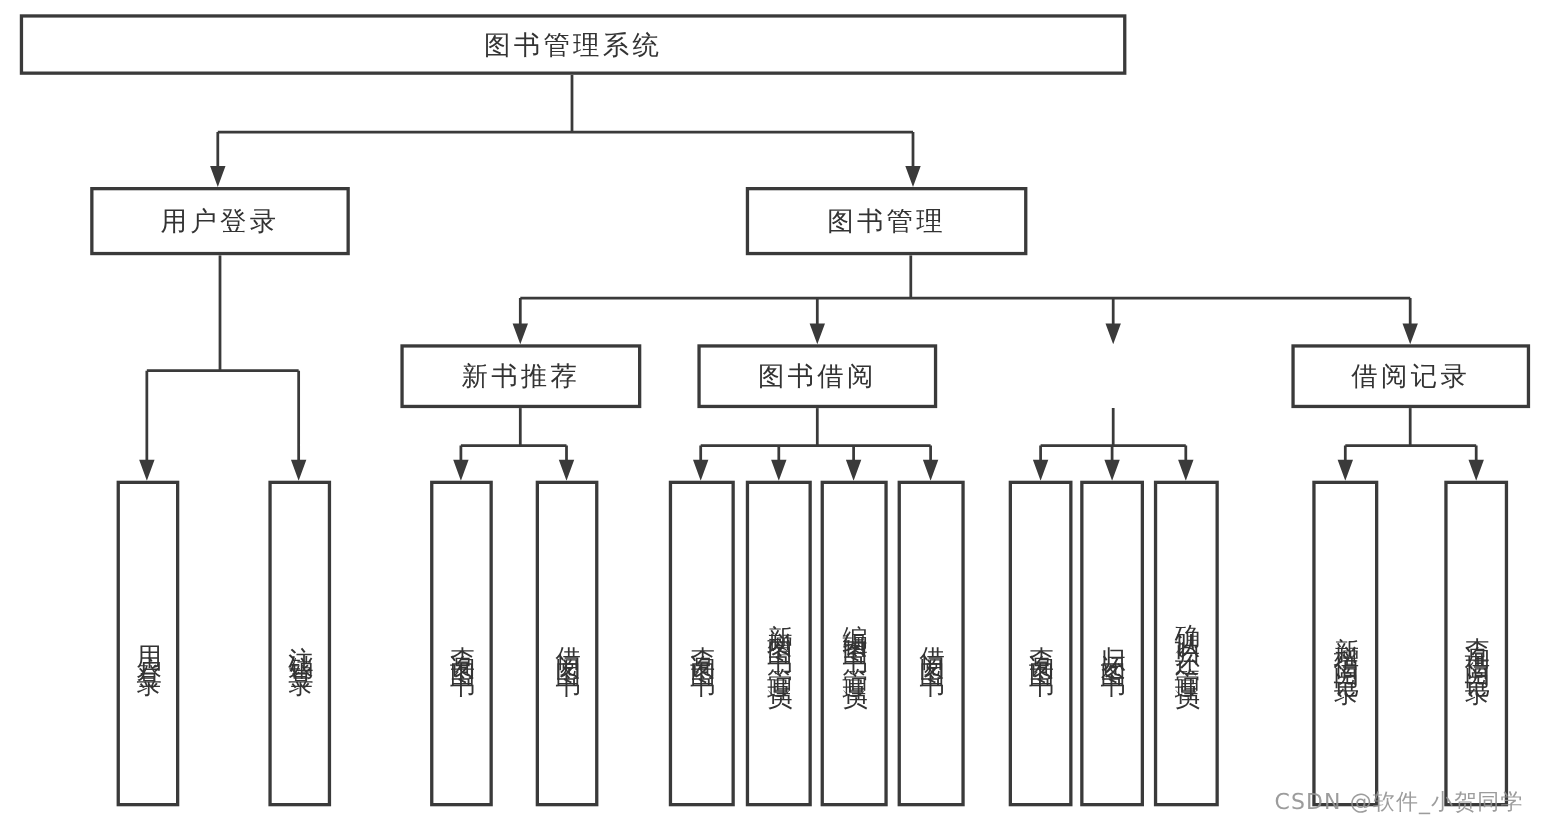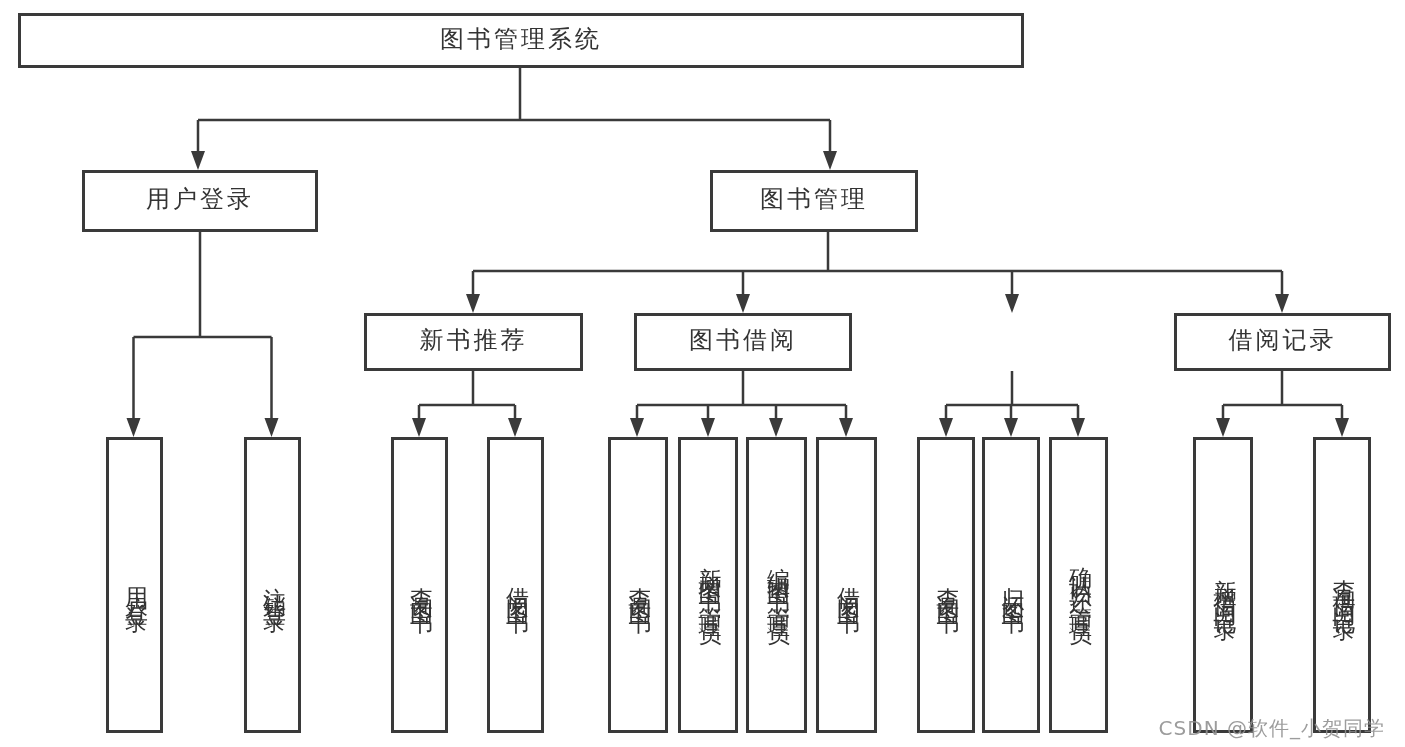--- a/index.html
+++ b/index.html
@@ -19,21 +19,20 @@
   }
   .node {
     position: absolute;
     box-sizing: border-box;
     background: #ffffff;
     border: 3px solid #3a3a3a;
     display: flex;
     align-items: center;
     justify-content: center;
     z-index: 2;
-    font-family: Liberation Mono, monospace;
   }
   .hlbl {
     font-size: 24px;
     letter-spacing: 3px;
     color: #333333;
     white-space: nowrap;
     line-height: 1;
   }
   .vlbl {
     writing-mode: vertical-rl;
@@ -82,21 +81,21 @@
       M1335 418 L1349 418 L1342 437 Z"></path>
   </svg>
 
   <div class="node" style="left:18px;top:13px;width:1006px;height:55px">
     <span class="hlbl">图书管理系统</span>
   </div>
 
   <div class="node" style="left:82px;top:170px;width:236px;height:62px">
     <span class="hlbl">用户登录</span>
   </div>
-  <div class="node" style="left:710px;top:170px;width:208px;height:62px">
+  <div class="node" style="left:678px;top:170px;width:256px;height:62px">
     <span class="hlbl">图书管理</span>
   </div>
 
   <div class="node" style="left:634px;top:313px;width:218px;height:58px">
     <span class="hlbl">图书借阅</span>
   </div>
   <div class="node" style="left:364px;top:313px;width:219px;height:58px">
     <span class="hlbl">新书推荐</span>
   </div>
   <div class="node" style="left:1174px;top:313px;width:217px;height:58px">

